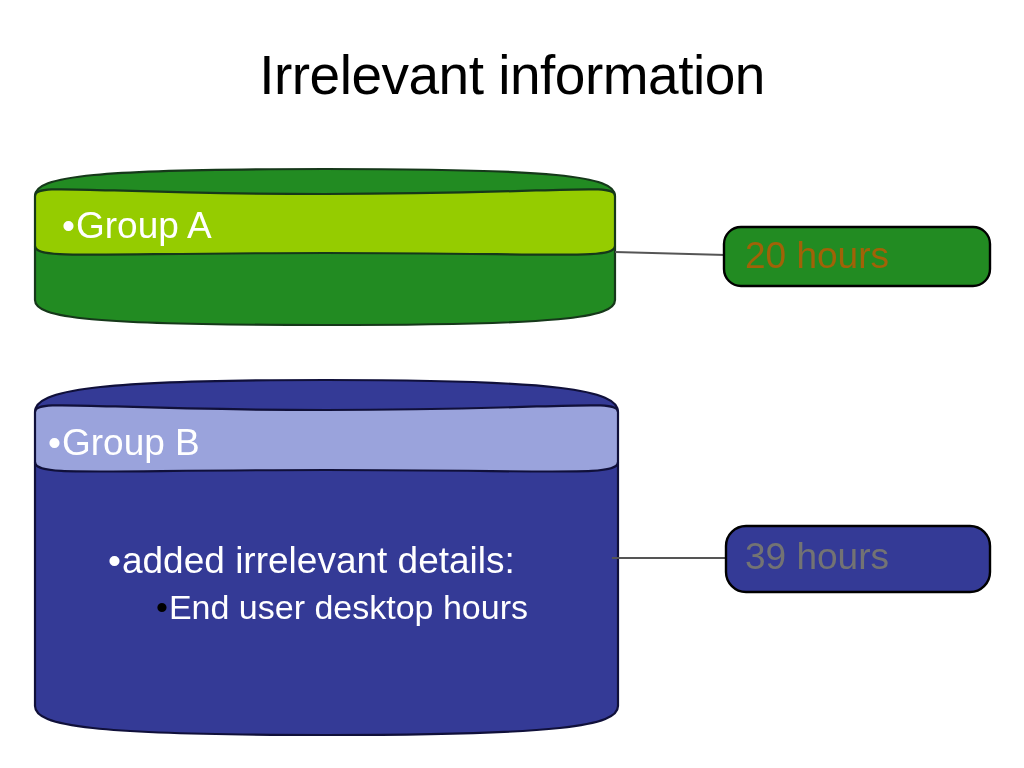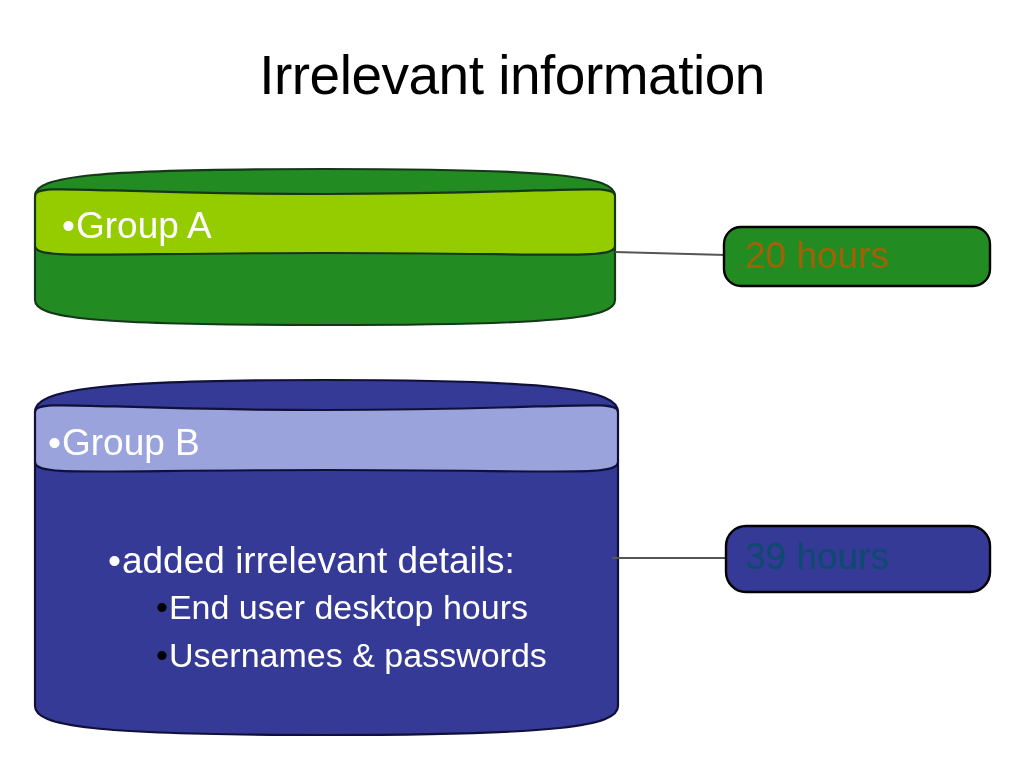--- a/index.html
+++ b/index.html
@@ -180,20 +180,19 @@
 
   <div id="group-b-text" class="cyl-text-layer">
     <div class="lvl1"><span class="bul">•</span><span>Group B</span></div>
   </div>
 
   <div id="group-b-details" class="cyl-text-layer">
     <div class="lvl1"><span class="bul">•</span><span>added irrelevant details:</span></div>
 
     <div class="lvl2"><span class="bul">•</span><span>End user desktop hours</span></div>
 
-    <div class="lvl2"><span class="bul">•</span><span>Usernames &amp; passwords</span></div>
 
   </div>
 
   <div id="hours-a-label" class="callout-label" style="color: #a16207;">20 hours</div>
-  <div id="hours-b-label" class="callout-label" style="color: #0c4a6e;">39 hours</div>
+  <div id="hours-b-label" class="callout-label" style="color: #737373;">39 hours</div>
 
 </div>
 
 </body></html>

